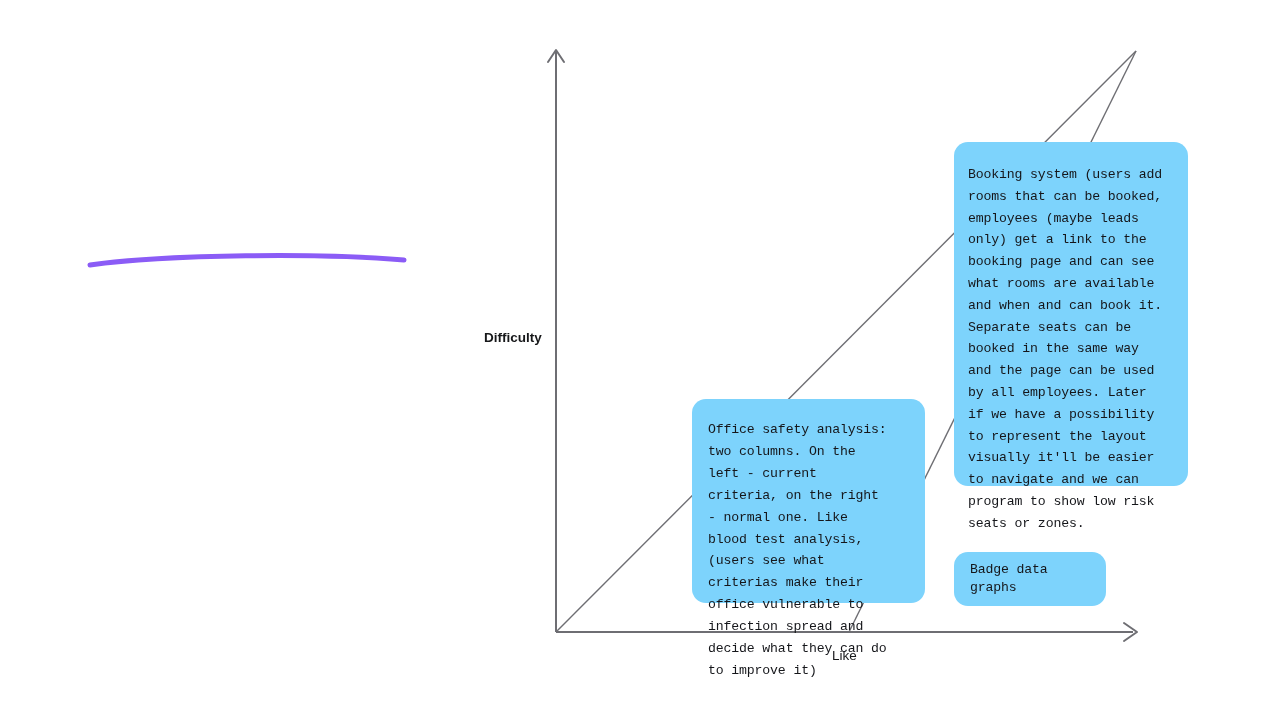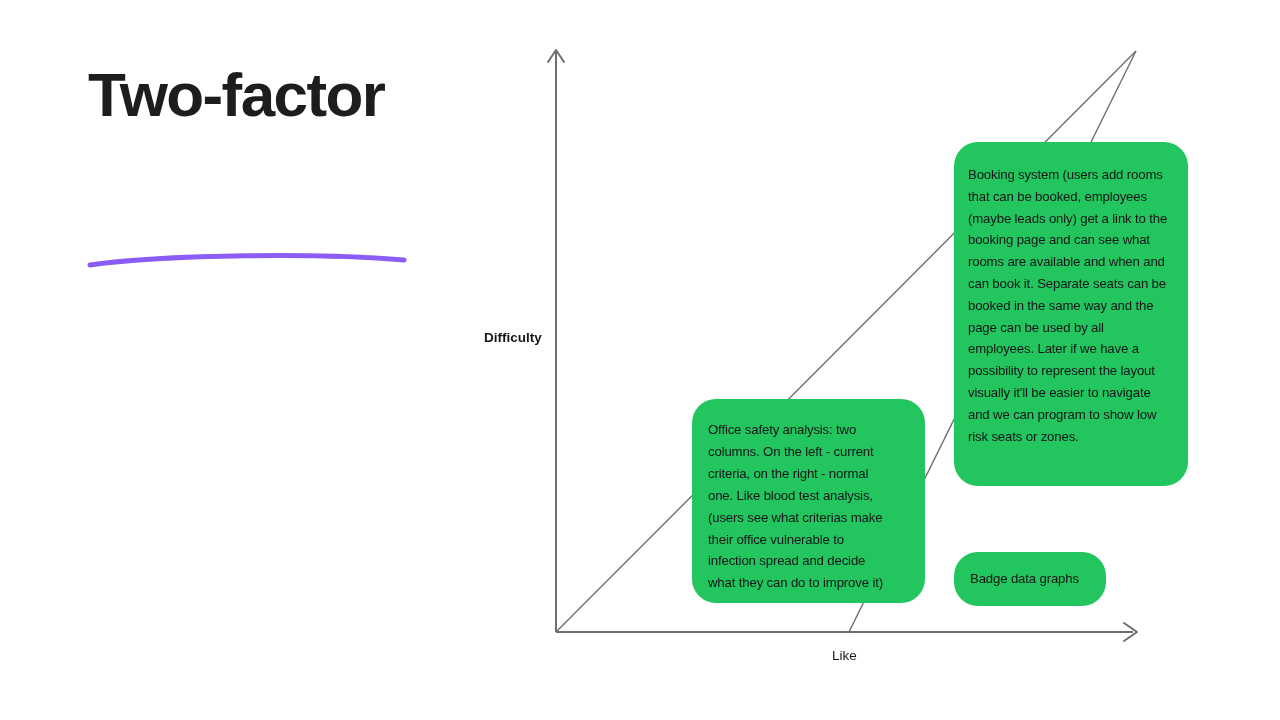--- a/index.html
+++ b/index.html
@@ -49,24 +49,24 @@
     color:#17181a;
     font-family:"Liberation Sans", sans-serif;
     white-space:nowrap;
   }
   .axis-label.y { left:484px; top:330px;font-weight:bold; }
   .axis-label.x { left:832px; top:648px; }
 
   
   .card {
     position:absolute;
-    background:#22c55e;
-    border-radius:24px;
+    background:#7dd3fc;
+    border-radius:14px;
     color:#15161a;
-    font-family:Liberation Sans, sans-serif;
+    font-family:Liberation Mono, monospace;
   }
   .card .card-text {
     display:block;
     font-size:13.2px;
     line-height:21.8px;
     letter-spacing:-0.15px;
     color:#15161a;
   }
 
   #card-booking {
@@ -91,21 +91,20 @@
   }
   #card-badge .card-text { font-size:13.2px; line-height:18px; }
 </style>
 </head>
 <body>
 
 <div id="slide">
 
   <div class="title-block">
     <div class="slide-title">
-      <div>Two-factor</div>
     </div>
     <svg class="title-underline" viewBox="0 0 320 22" width="320" height="22" preserveAspectRatio="none">
       <path d="M2,17 C80,6 235,5 316,12" stroke="#8b5cf6" stroke-width="5" stroke-linecap="round" fill="none"></path>
     </svg>
   </div>
 
   <svg class="chart-area" viewBox="0 0 1280 720" width="1280" height="720">
 
     <line x1="556" y1="632" x2="556" y2="52" stroke="#6e6e73" stroke-width="2"></line>
     <polyline points="548,62 556,50 564,62" fill="none" stroke="#6e6e73" stroke-width="2" stroke-linecap="round" stroke-linejoin="round"></polyline>

